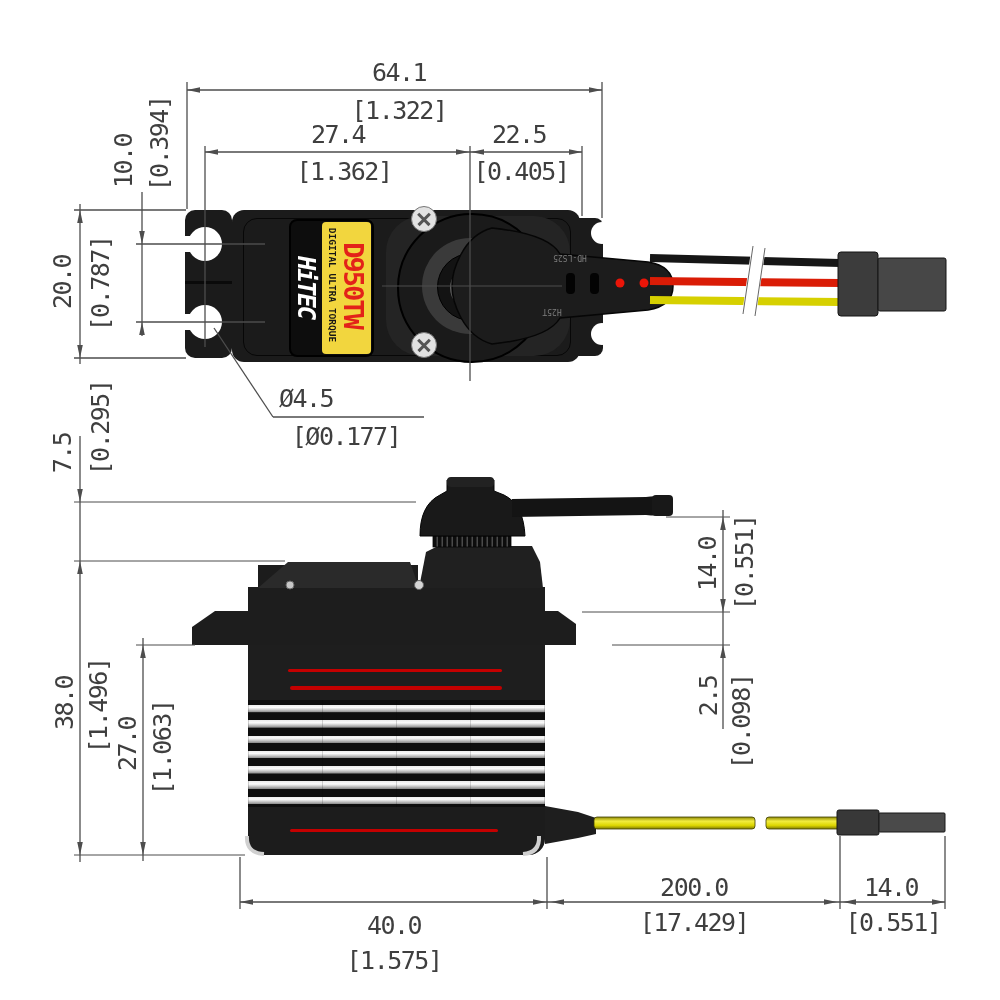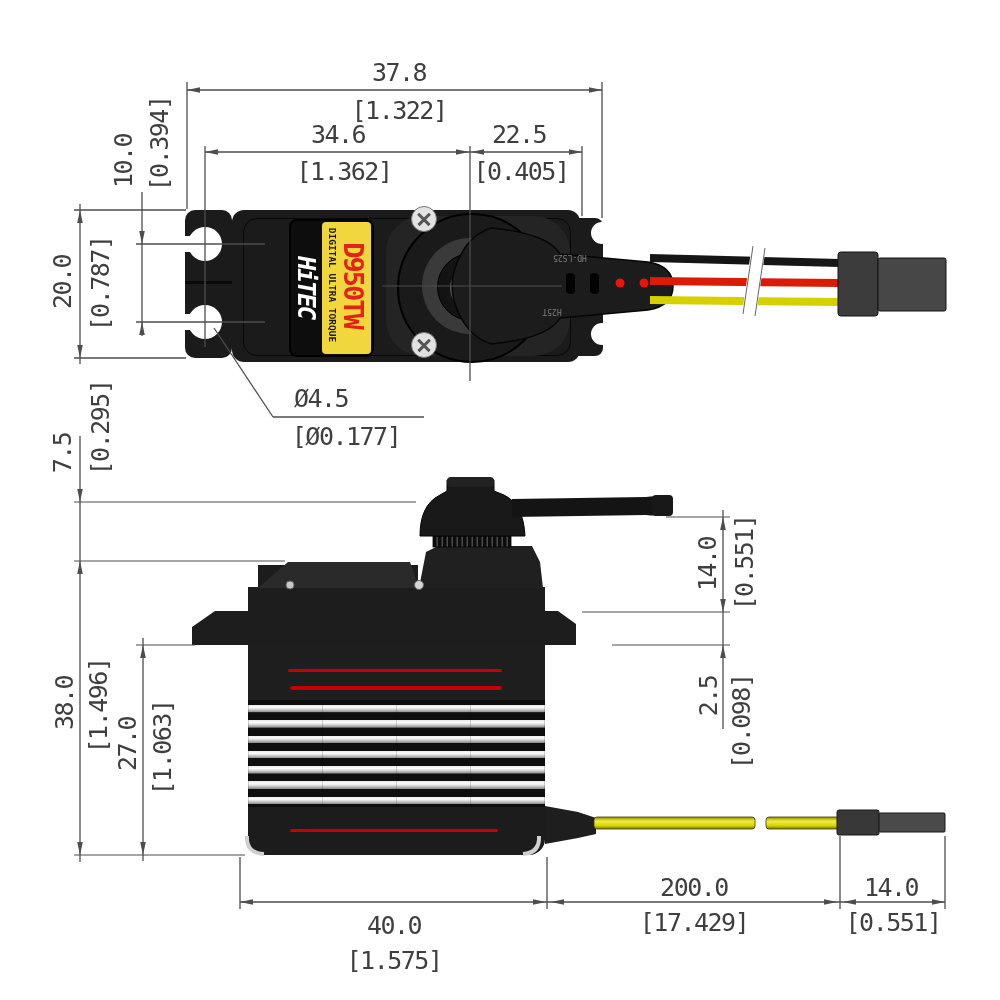--- a/index.html
+++ b/index.html
@@ -227,31 +227,31 @@
     <line x1="840" y1="836" x2="840" y2="909" fill="none"></line>
     <line x1="945" y1="836" x2="945" y2="909" fill="none"></line>
     <polygon points="240,902 253,899.2 253,904.8" stroke="none"></polygon>
     <polygon points="546,902 533,899.2 533,904.8" stroke="none"></polygon>
     <polygon points="551,902 564,899.2 564,904.8" stroke="none"></polygon>
     <polygon points="837,902 824,899.2 824,904.8" stroke="none"></polygon>
     <polygon points="843,902 856,899.2 856,904.8" stroke="none"></polygon>
     <polygon points="945,902 932,899.2 932,904.8" stroke="none"></polygon>
   </svg>
 
-  <div class="dim" style="left:399px;top:72px;">37.8</div>
+  <div class="dim" style="left:399px;top:72px;">64.1</div>
   <div class="dim" style="left:399px;top:110px;">[1.322]</div>
-  <div class="dim" style="left:338px;top:134px;">34.6</div>
+  <div class="dim" style="left:338px;top:134px;">27.4</div>
   <div class="dim" style="left:344px;top:171px;">[1.362]</div>
   <div class="dim" style="left:519px;top:134px;">22.5</div>
   <div class="dim" style="left:521px;top:171px;">[0.405]</div>
   <div class="dim v" style="left:123px;top:161px;">10.0</div>
   <div class="dim v" style="left:159px;top:144px;">[0.394]</div>
   <div class="dim v" style="left:62px;top:282px;">20.0</div>
   <div class="dim v" style="left:100px;top:284px;">[0.787]</div>
-  <div class="dim" style="left:321px;top:398px;text-align:center;">Ø4.5</div>
+  <div class="dim" style="left:306px;top:398px;text-align:center;">Ø4.5</div>
   <div class="dim" style="left:346px;top:436px;">[Ø0.177]</div>
   <div class="dim v" style="left:62px;top:453px;">7.5</div>
   <div class="dim v" style="left:100px;top:428px;">[0.295]</div>
   <div class="dim v" style="left:64px;top:703px;">38.0</div>
   <div class="dim v" style="left:98px;top:706px;">[1.496]</div>
   <div class="dim v" style="left:127px;top:744px;">27.0</div>
   <div class="dim v" style="left:162px;top:748px;">[1.063]</div>
   <div class="dim v" style="left:707px;top:564px;">14.0</div>
   <div class="dim v" style="left:744px;top:563px;">[0.551]</div>
   <div class="dim v" style="left:708px;top:696px;">2.5</div>

